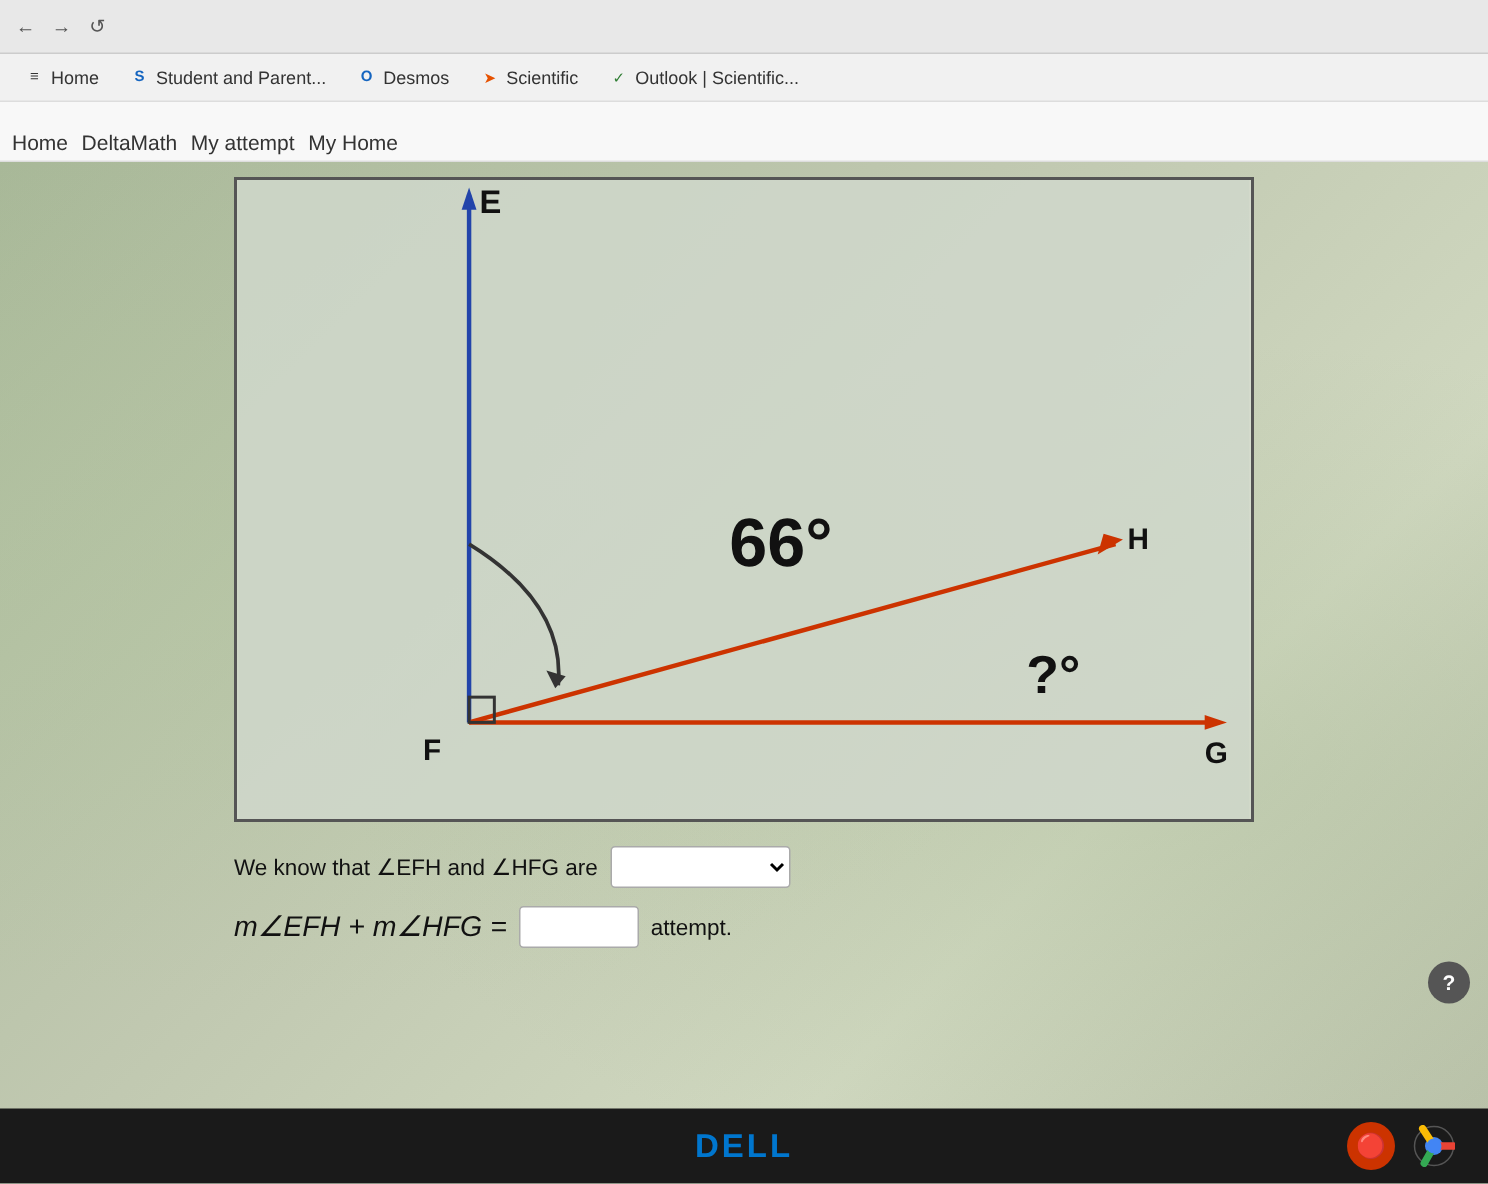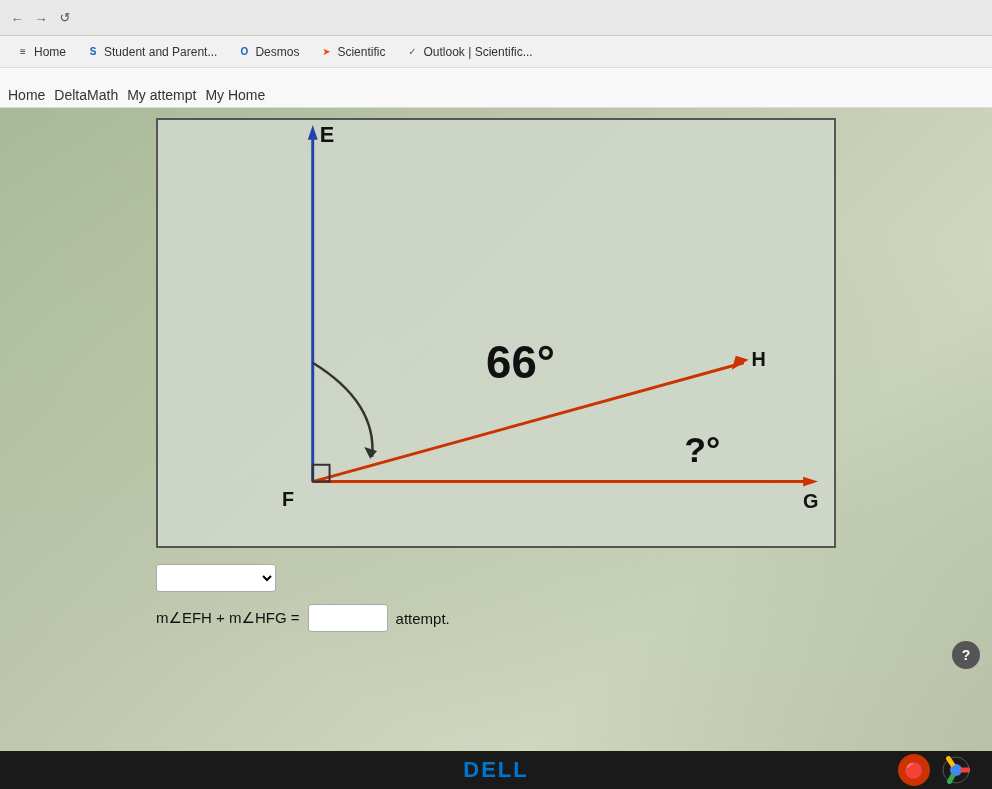--- a/index.html
+++ b/index.html
@@ -123,21 +123,22 @@
       font-size: 15px;
       color: #111;
     }
     .question-line {
       display: flex;
       align-items: center;
       gap: 8px;
       margin-bottom: 12px;
     }
     .math-text {
-      font-size: 15px;
+      font-style: italic;
+      font-size: 19px;
     }
     .dropdown-select {
       height: 28px;
       min-width: 120px;
       border: 1px solid #aaa;
       border-radius: 3px;
       background: white;
       font-size: 13px;
       padding: 0 4px;
       cursor: pointer;
@@ -170,21 +171,21 @@
       font-weight: bold;
       cursor: pointer;
     }
 
     
     .taskbar {
       position: absolute;
       bottom: 0;
       left: 0;
       width: 992px;
-      height: 38px;
+      height: 50px;
       background: #1a1a1a;
       display: flex;
       align-items: center;
       justify-content: center;
     }
     .dell-logo {
       color: #0076ce;
       font-size: 22px;
       font-weight: bold;
       letter-spacing: 2px;
@@ -309,20 +310,21 @@
       <text x="650" y="392" font-size="20" font-weight="bold" fill="#111" font-family="Arial">G</text>
 
       <text x="598" y="248" font-size="20" font-weight="bold" fill="#111" font-family="Arial">H</text>
 
       <text x="530" y="345" font-size="36" font-weight="bold" fill="#111" font-family="Arial">?°</text>
     </svg>
   </div>
 
   <div class="question-area">
     <div class="question-line">
+      <span>We know that ∠EFH and ∠HFG are</span>
       <select class="dropdown-select">
         <option value=""></option>
         <option value="complementary">complementary</option>
         <option value="supplementary">supplementary</option>
         <option value="vertical">vertical angles</option>
         <option value="adjacent">adjacent</option>
       </select>
     </div>
     <div class="question-line">
       <span class="math-text">m∠EFH + m∠HFG =</span>

